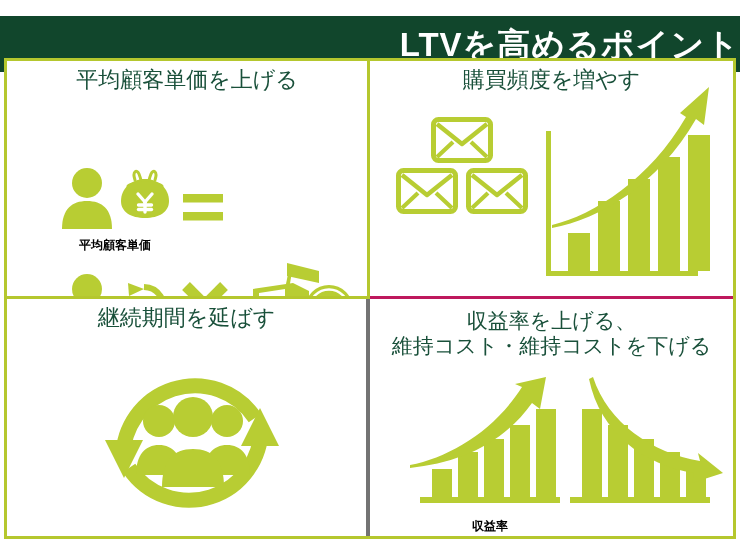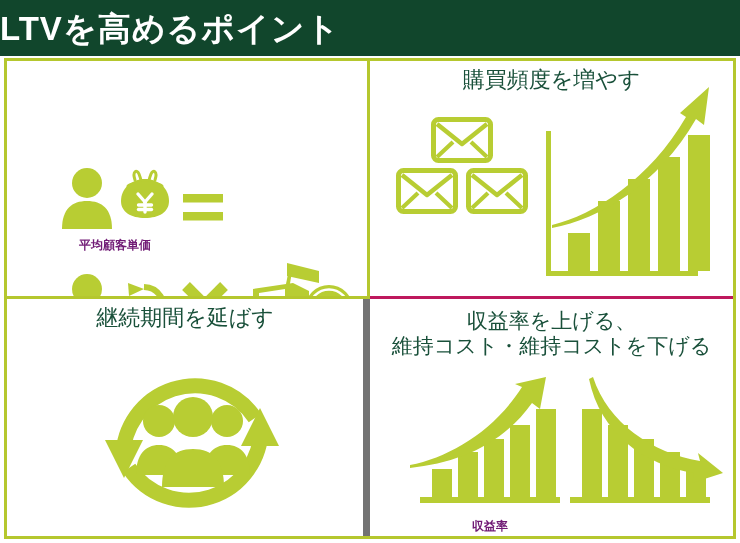--- a/index.html
+++ b/index.html
@@ -16,27 +16,27 @@
     height: 543px;
     background: #ffffff;
     overflow: hidden;
     box-sizing: border-box;
   }
 
   
   .header {
     position: absolute;
     left: 0;
-    top: 0;
+    top: 16px;
     width: 740px;
     height: 56px;
     background: #11462c;
     display: flex;
     align-items: center;
-    justify-content: flex-start;
+    justify-content: flex-end;
   }
   .header-title {
     color: #ffffff;
     font-size: 33px;
     font-weight: bold;
     letter-spacing: 1px;
     line-height: 1;
     font-family: "Liberation Sans", "DejaVu Sans", sans-serif;
   }
 
@@ -55,21 +55,21 @@
     background: #ffffff;
   }
   .cell {
     position: relative;
     box-sizing: border-box;
     background: #ffffff;
     overflow: hidden;
   }
   .cell-tl { border-right: 3px solid #b5c72e; border-bottom: 3px solid #b5c72e; }
   .cell-tr { border-bottom: 3px solid #be185d; }
-  .cell-bl { border-right: 7px solid #737373; padding-left: 42px; }
+  .cell-bl { border-right: 4px solid #737373; padding-left: 42px; }
 
   .cell-title {
     position: absolute;
     left: 0;
     right: 0;
     top: 6px;
     text-align: center;
     color: #19503a;
     font-size: 22px;
     line-height: 1.22;
@@ -81,21 +81,21 @@
   .cell-body {
     position: absolute;
     left: 0;
     right: 0;
     bottom: 0;
     top: 0;
   }
 
   .icon-label {
     position: absolute;
-    color: #701a75;
+    color: #000000;
     font-size: 12px;
     font-weight: bold;
     text-align: center;
     white-space: nowrap;
     font-family: "Liberation Sans", "DejaVu Sans", sans-serif;
   }
 
   svg { display: block; }
 
   .abs { position: absolute; }
@@ -105,20 +105,21 @@
 
 <div class="infographic">
 
   <div class="header">
     <div class="header-title">LTVを高めるポイント</div>
   </div>
 
   <div class="grid">
 
     <div class="cell cell-tl">
+      <div class="cell-title">平均顧客単価を上げる</div>
 
       <div class="cell-body">
 
         <span class="abs" style="left:52px; top:106px;">
           <svg width="56" height="62" viewBox="0 0 56 62">
             <circle cx="28" cy="16" r="15" fill="#b8cd33"></circle>
             <path d="M3 62 C3 42 13 34 28 34 C43 34 53 42 53 62 Z" fill="#b8cd33"></path>
           </svg>
         </span>
 

